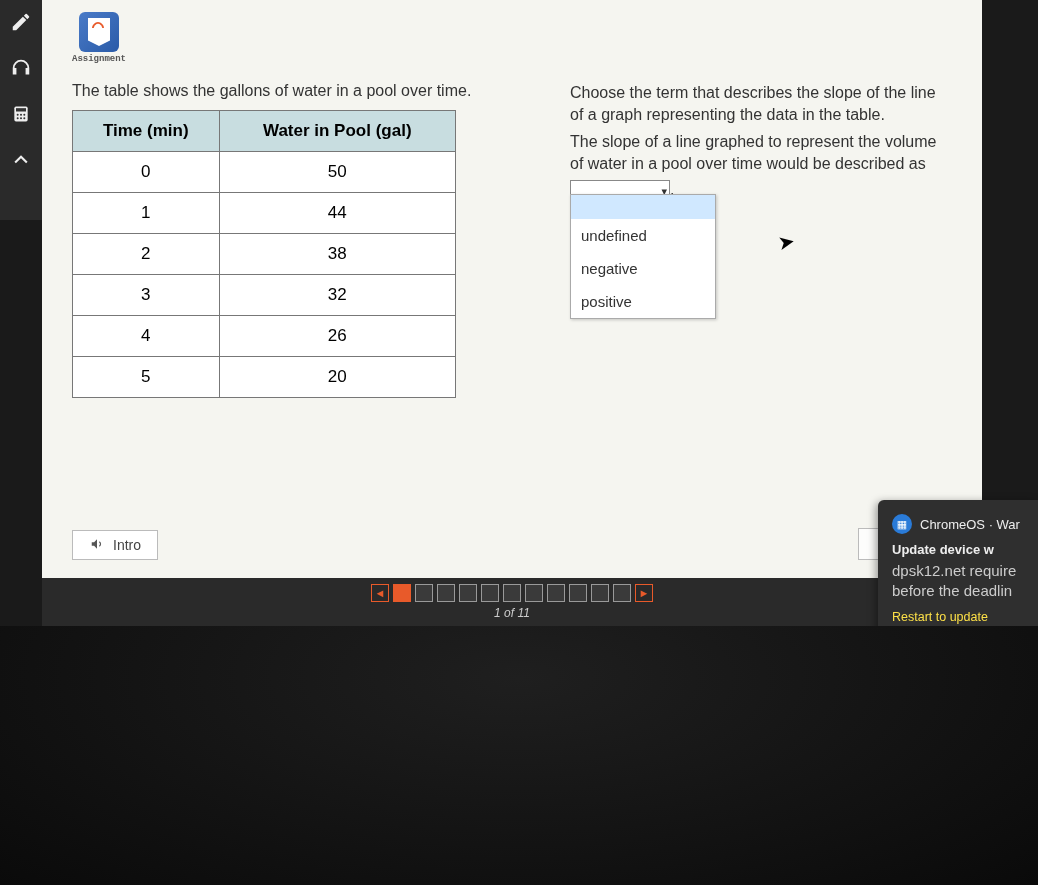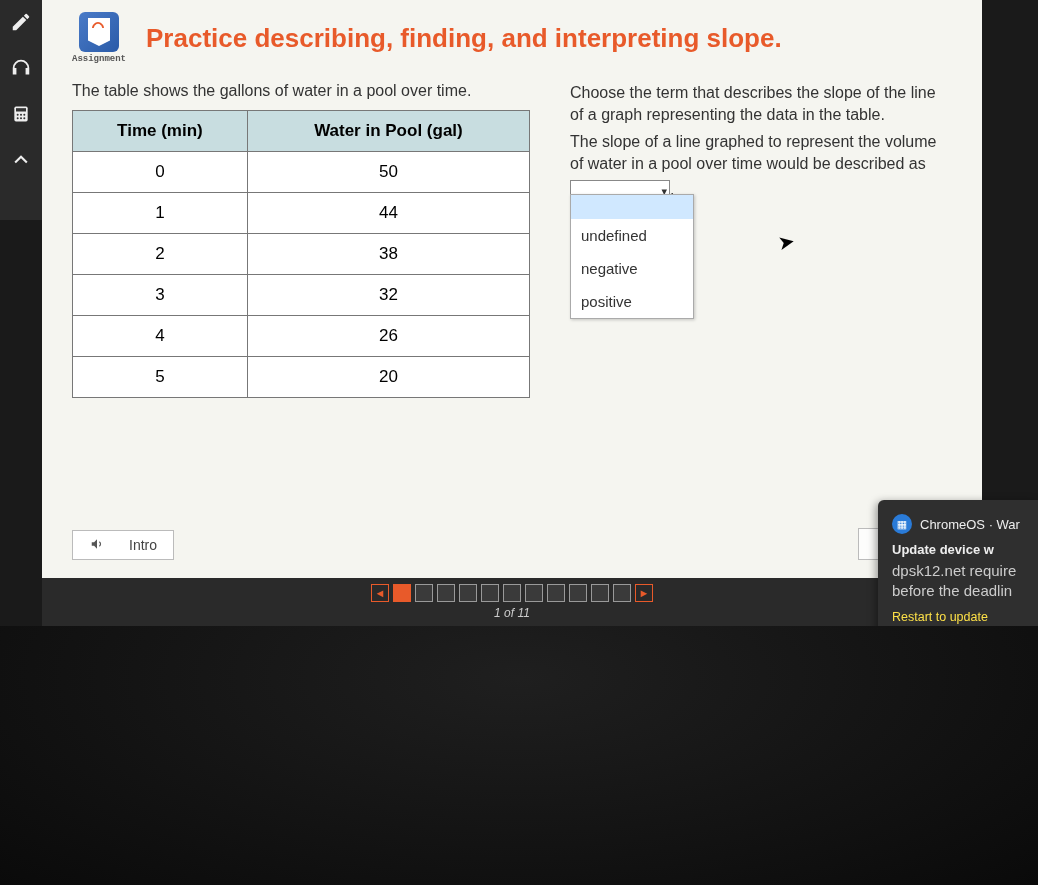--- a/index.html
+++ b/index.html
@@ -77,21 +77,21 @@
     display: flex;
     padding: 10px 30px 0 30px;
     gap: 38px;
     flex: 1;
   }
   .left-col { width: 460px; }
   .right-col { flex: 1; position: relative;}
   .instr { color: #333; font-size: 16px; margin-bottom: 10px; }
   table.data {
     border-collapse: collapse;
-    width: 458px;
+    width: 384px;
   }
   table.data th, table.data td {
     border: 1px solid #777;
     padding: 10px 8px;
     text-align: center;
     font-size: 17px;
   }
   table.data th {
     background: #c8dde0;
     font-weight: bold;
@@ -103,21 +103,21 @@
     border: 1px solid #888;
     background: #fff;
     display:inline-flex; align-items:center; justify-content:flex-end;
     padding: 0 2px;
     cursor:pointer;
   }
   .chev { font-size:11px; color:#333;}
   .dropdown {
     position: absolute;
     top: 112px; left: 0;
-    width: 124px;
+    width: 146px;
     background: #fff;
     border: 1px solid #aaa;
     box-shadow: 1px 1px 3px rgba(0,0,0,0.2);
   }
   .dropdown-item {
     padding: 8px 10px;
     font-size: 15px;
     color: #333;
     cursor: pointer;
   }
@@ -128,21 +128,21 @@
     transform: rotate(-10deg);
   }
   .footer-row {
     display:flex; justify-content:space-between; align-items:flex-end;
     padding: 0 30px 18px 30px;
   }
   .intro-btn {
     border: 1px solid #bbb;
     background: #fff;
     padding: 6px 16px;
-    display:flex; gap:24px;
+    display:flex; gap:8px;
     font-size: 14px; color:#444;
     cursor:pointer;
   }
   .done-btn {
     border: 1px solid #bbb;
     background: #fdfdfc;
     padding: 6px 18px;
     display:flex; align-items:center; gap:8px;
     font-size: 15px; color:#666;
     cursor:pointer;
@@ -228,21 +228,20 @@
 </div>
 
 <div class="content-panel">
   <div class="top-header">
     <div class="logo-box">
       <div class="logo-icon">
           <div class="logo-inner"></div>
         </div>
       <div class="logo-label">Assignment</div>
     </div>
-    <div class="page-title">Practice describing, finding, and interpreting slope.</div>
   </div>
 
   <div class="main-body">
     <div class="left-col">
       <div class="instr">The table shows the gallons of water in a pool over time.</div>
       <table class="data">
         <thead>
             <tr>
           <th>Time (min)</th>
           <th>Water in Pool (gal)</th>

